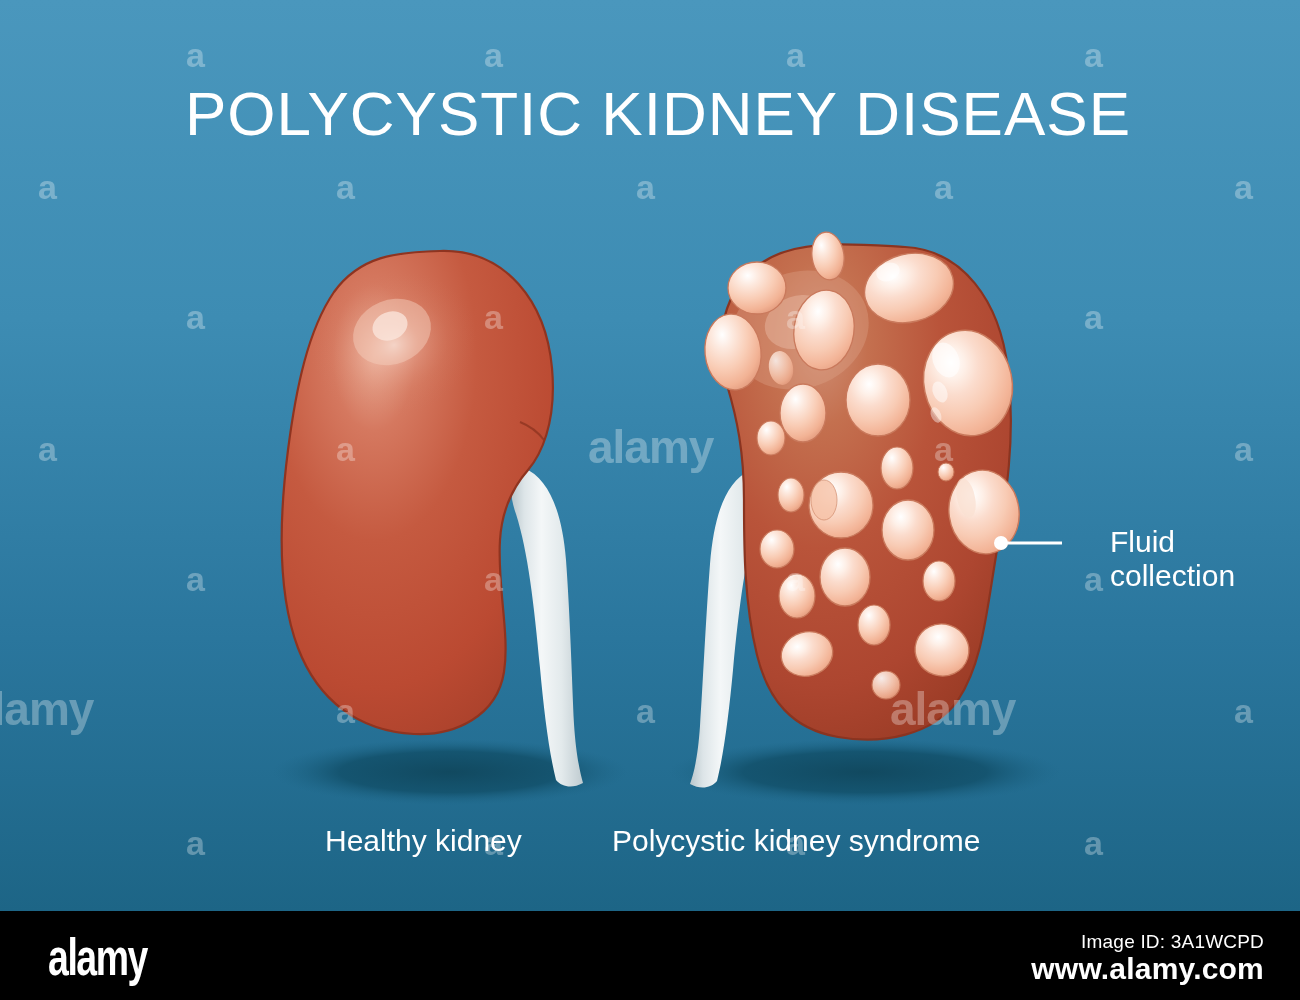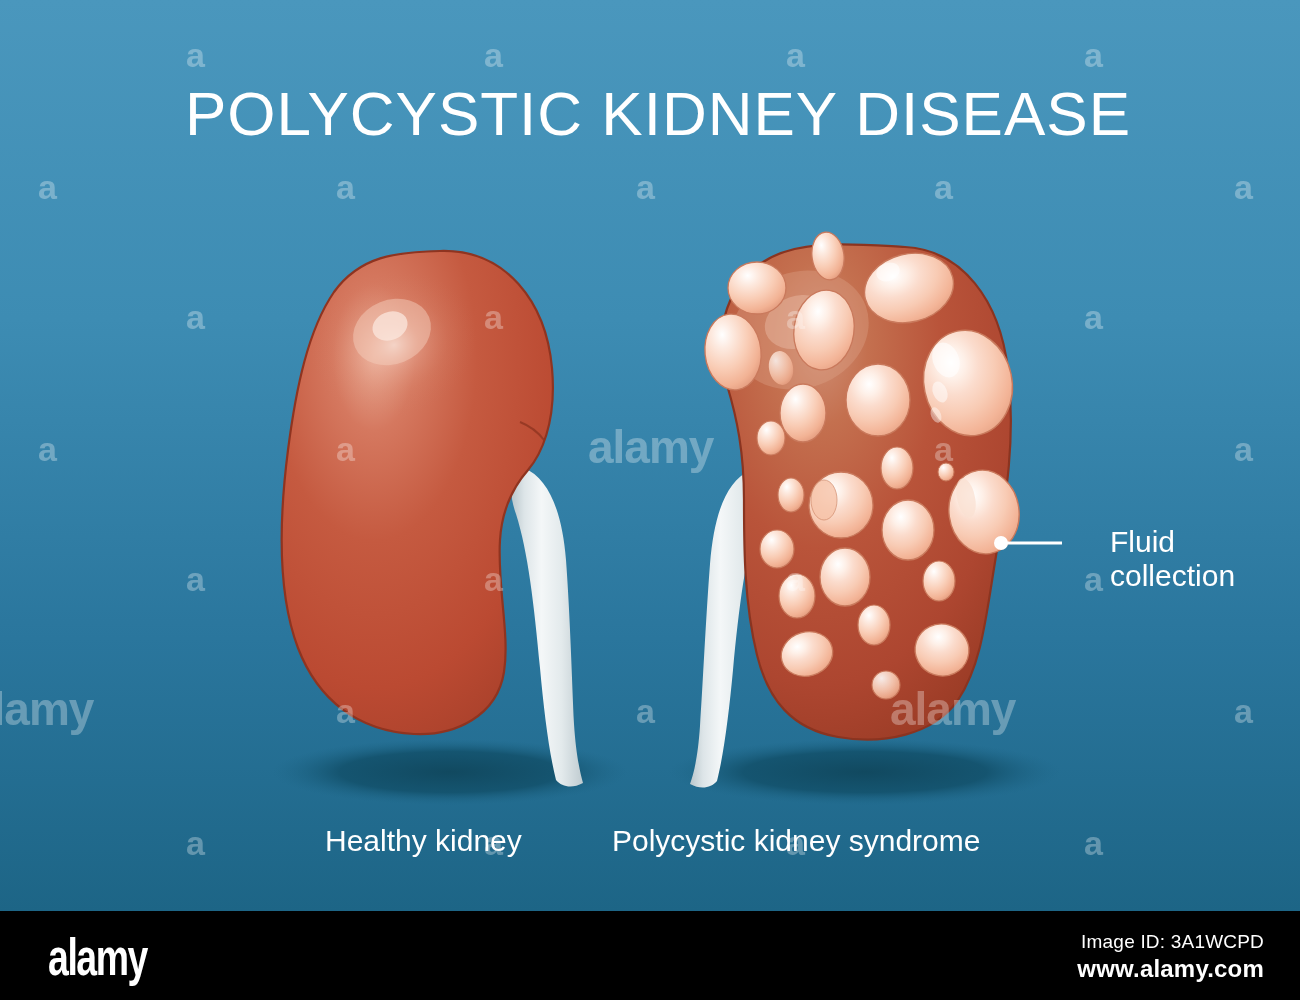--- a/index.html
+++ b/index.html
@@ -125,21 +125,21 @@
     font-family: "Liberation Sans", sans-serif;
     margin-left: 7px;
   }
   #footer-imageid {
     font-size: 19px;
     font-weight: 400;
     letter-spacing: 0.2px;
     line-height: 26px;
   }
   #footer-url {
-    font-size: 24px;
+    font-size: 30px;
     font-weight: 700;
     letter-spacing: 0.2px;
     line-height: 28px;
   }
 </style>
 </head>
 <body>
 
 <div id="stage">
 

